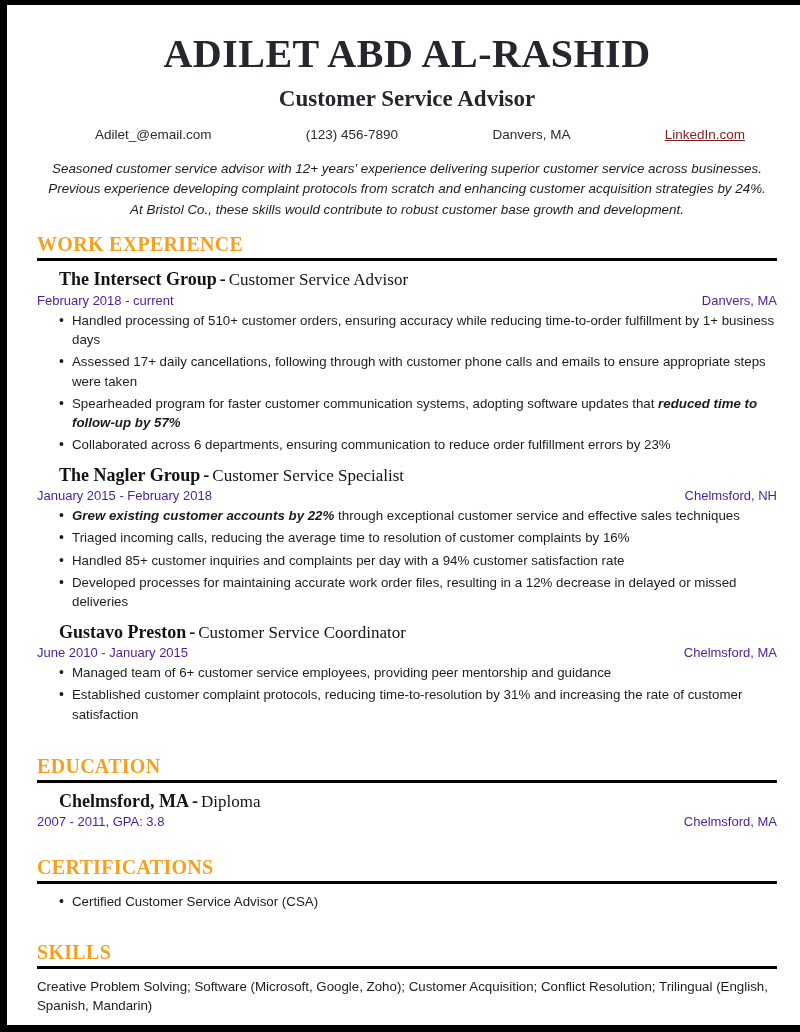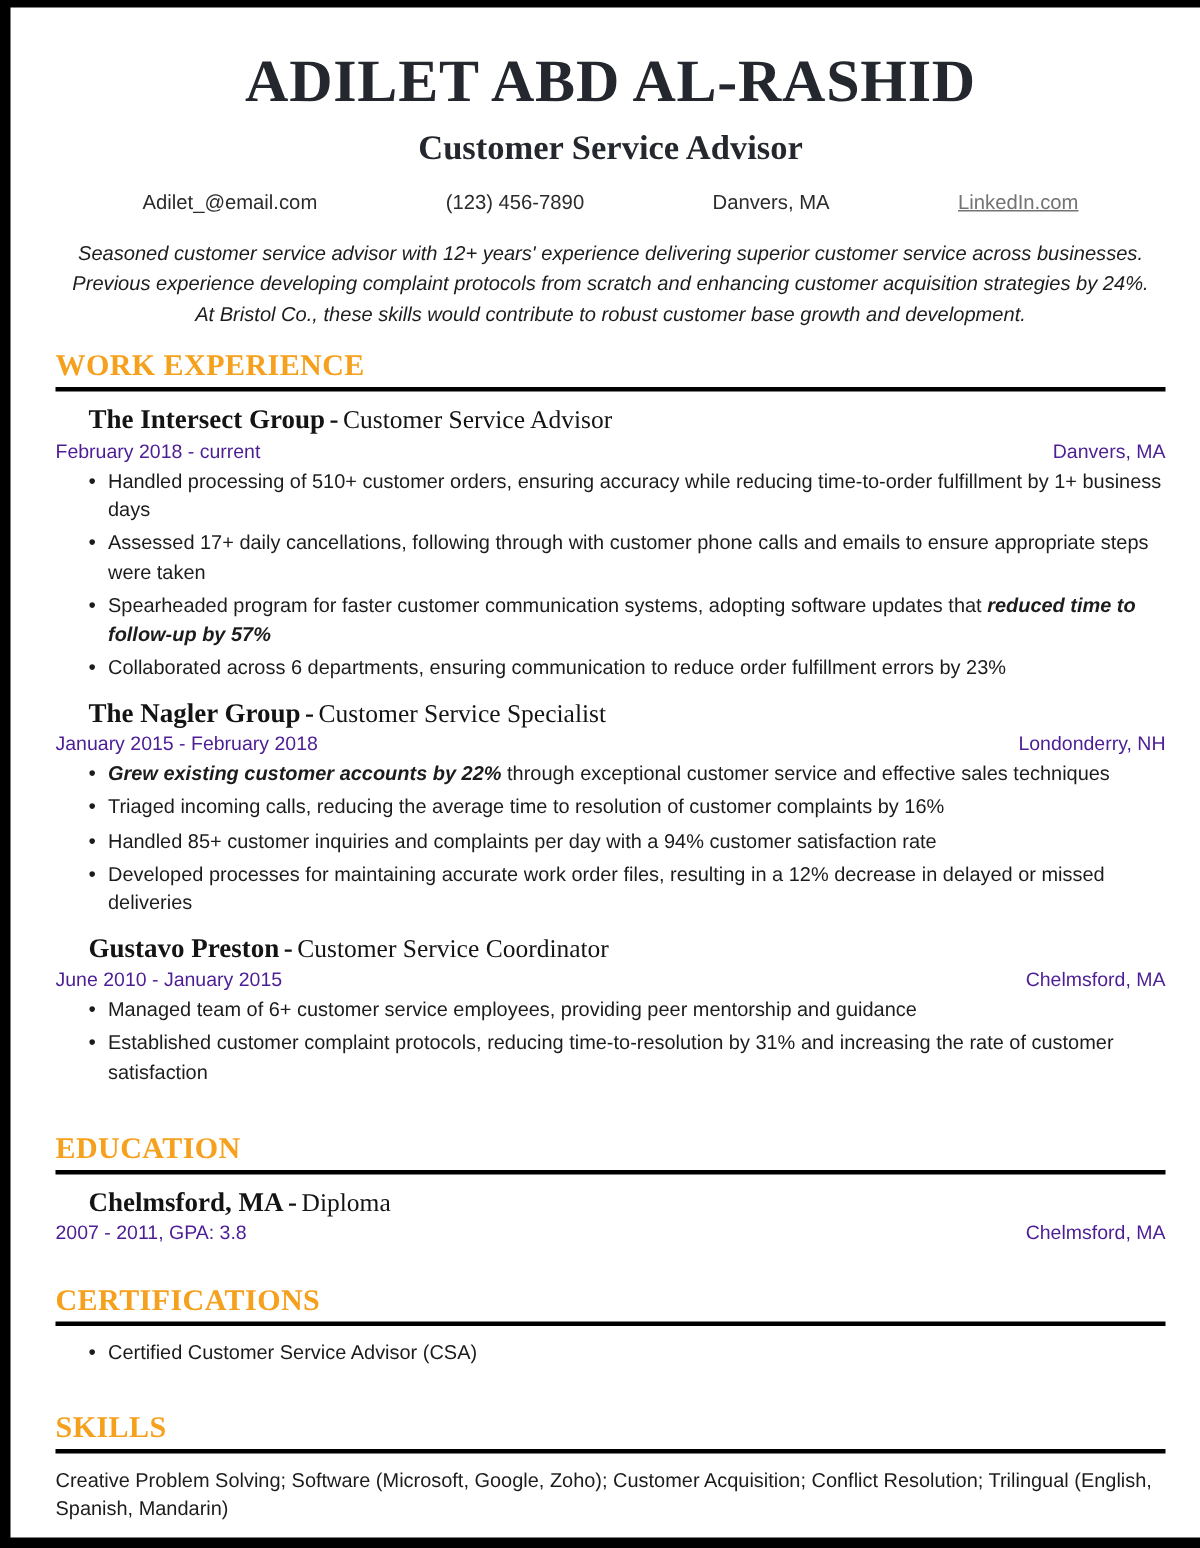--- a/index.html
+++ b/index.html
@@ -49,27 +49,27 @@
     font-weight: bold;
     font-size: 23px;
     line-height: 1.0;
     color: #24282e;
     margin: 13px 0 0 0;
   }
   .contact-row {
     display: flex;
     justify-content: space-between;
     align-items: flex-start;
-    margin: 17px 58px 0 58px;
+    margin: 17px 32px 0 58px;
     font-size: 13.5px;
     color: #2b2b2b;
   }
   .contact-item { white-space: nowrap; }
   .contact-link {
-    color: #737373;
+    color: #7f1d1d;
     text-decoration: underline;
     white-space: nowrap;
   }
 
   .summary {
     margin: 17px 5px 0 5px;
     text-align: center;
     font-style: italic;
     font-size: 13.4px;
     line-height: 1.52;
@@ -196,21 +196,21 @@
           <li><span></span><span class="bi"></span><span>Collaborated across 6 departments, ensuring communication to reduce order fulfillment errors by 23%</span></li>
         </ul>
       </div>
 
       <div class="entry">
         <div class="entry-head">
           <span class="entry-org">The Nagler Group</span><span class="entry-sep">-</span><span class="entry-role">Customer Service Specialist</span>
         </div>
         <div class="entry-meta">
           <span>January 2015 - February 2018</span>
-          <span>Londonderry, NH</span>
+          <span>Chelmsford, NH</span>
         </div>
         <ul class="bullets">
           <li><span></span><span class="bi">Grew existing customer accounts by 22%</span><span> through exceptional customer service and effective sales techniques</span></li>
           <li><span></span><span class="bi"></span><span>Triaged incoming calls, reducing the average time to resolution of customer complaints by 16%</span></li>
           <li><span></span><span class="bi"></span><span>Handled 85+ customer inquiries and complaints per day with a 94% customer satisfaction rate</span></li>
           <li><span></span><span class="bi"></span><span>Developed processes for maintaining accurate work order files, resulting in a 12% decrease in delayed or missed deliveries</span></li>
         </ul>
       </div>
 
       <div class="entry">

